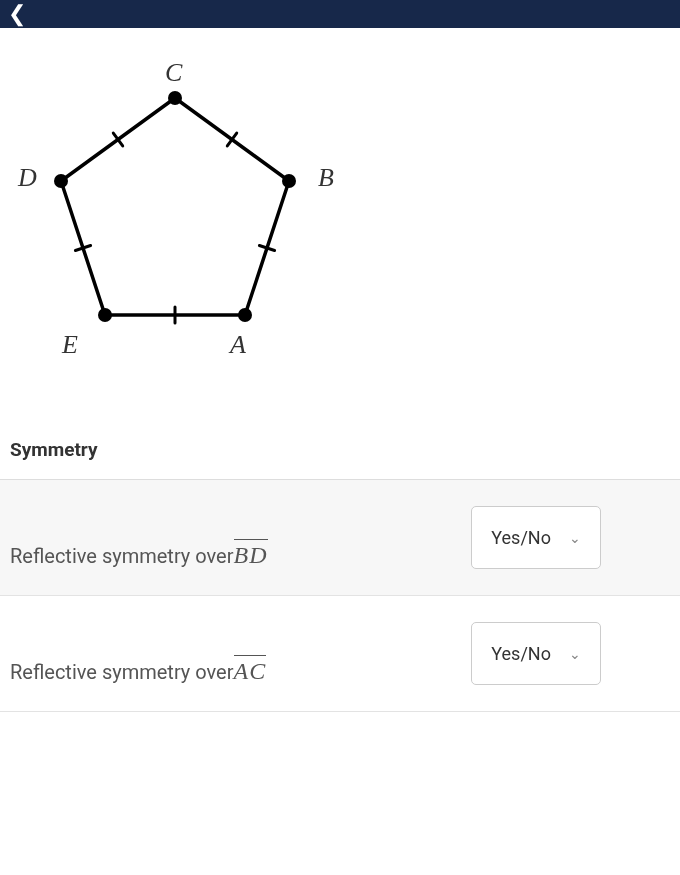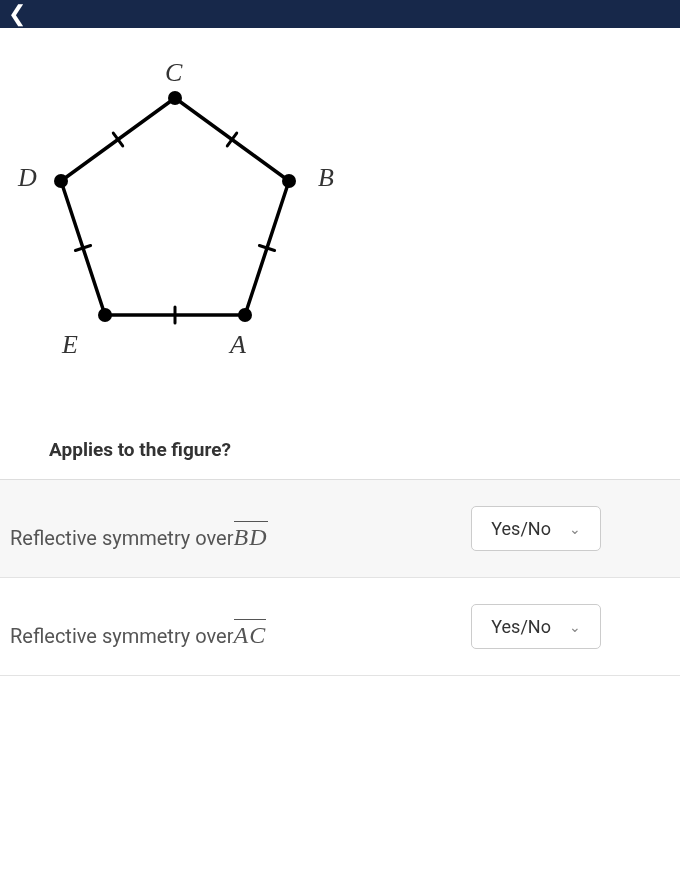--- a/index.html
+++ b/index.html
@@ -13,21 +13,21 @@
   .table-area { width: 100%; }
   .hdr-row { display:flex; align-items: baseline; padding: 20px 14px 18px 10px; border-bottom: 1px solid #ddd; font-weight: 700; color:#333; font-size: 19px; }
   .hdr-left { flex: 1; }
   .hdr-right { width: 260px; text-align: center; }
   .q-row { display:flex; align-items:flex-end; padding: 26px 14px 26px 10px; border-bottom: 1px solid #e3e3e3; }
   .q-row.shade { background: #f7f7f7; }
   .q-text { flex:1; font-size: 20px; color:#555; display:flex; align-items:baseline; flex-wrap:wrap; }
   .q-text .mathvar { font-family: ui-serif, "Times New Roman", serif; font-style: italic; font-size: 24px; margin-left: 0; letter-spacing: 1px; position:relative; padding-top:2px;}
   .overline::before { content:""; position:absolute; left:0; right:0; top:-1px; height:0; border-top:1.6px solid #555; }
   .dd-cell { width: 260px; display:flex; justify-content:center; }
-  .dd { border:1px solid #ccc; border-radius:5px; background:#fff; padding:11px 14px; font-size:18px; color:#333; display:inline-flex; align-items:center; gap:18px; cursor:pointer; min-width:130px; justify-content:center;}
+  .dd { border:1px solid #ccc; border-radius:5px; background:#fff; padding:20px 14px; font-size:18px; color:#333; display:inline-flex; align-items:center; gap:18px; cursor:pointer; min-width:130px; justify-content:center;}
   .dd .chev { font-size:14px; color:#888; }
 </style>
 </head>
 <body>
 
 <div class="stage">
 
   <div class="topbar">
     <span class="back-arrow">❮</span>
   </div>
@@ -63,21 +63,21 @@
 
     <span class="vlabel" style="left:165px; top:30px;">C</span>
     <span class="vlabel" style="left:318px; top:135px;">B</span>
     <span class="vlabel" style="left:230px; top:302px;">A</span>
     <span class="vlabel" style="left:62px;  top:302px;">E</span>
     <span class="vlabel" style="left:18px;  top:135px;">D</span>
   </div>
 
   <div class="table-area">
     <div class="hdr-row">
-      <div class="hdr-right">Applies to the figure?</div>
+      <div class="hdr-left">Symmetry</div>
     </div>
 
     <div class="q-row shade">
       <div class="q-text">
         <span>Reflective symmetry over </span>
         <span class="mathvar overline">BD</span>
       </div>
       <div class="dd-cell">
         <div class="dd">
           <span>Yes/No</span>

